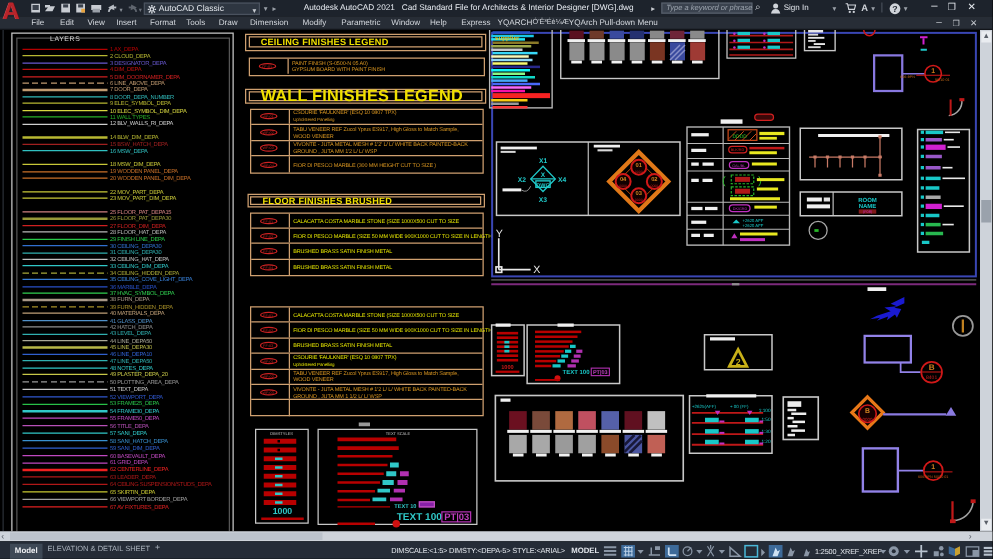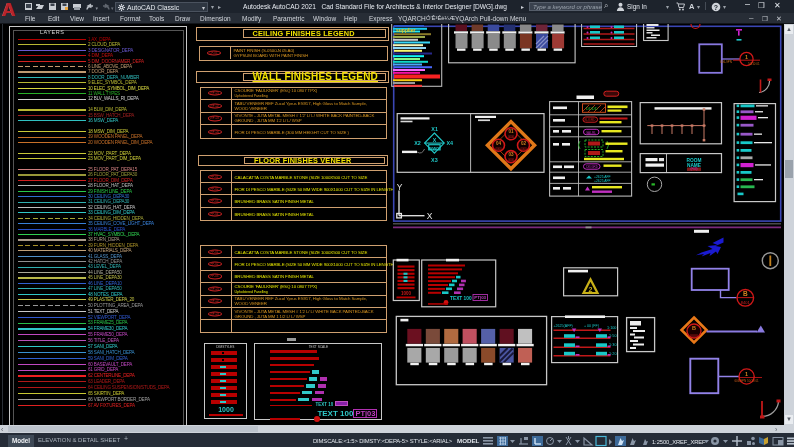--- a/index.html
+++ b/index.html
@@ -8,21 +8,21 @@
 #menubar{position:absolute;left:0;top:13px;width:794px;height:11px;background:#272d36;border-bottom:1px solid #12151a;}
 #canvas{position:absolute;left:0;top:24px;width:794px;height:401px;background:#000;overflow:hidden;}
 #hscroll{position:absolute;left:0;top:425px;width:794px;height:8px;background:#ced3da;}
 #statusbar{position:absolute;left:0;top:433px;width:794px;height:14px;background:#252c37;}
 .tt{color:#d8dce2;font-size:6.5px;}
 .menu-item{color:#d4d8de;font-size:6.5px;position:absolute;top:2px;}
 .lrow{position:absolute;height:5px;}
 .lline{position:absolute;left:8px;top:2.2px;height:1.1px;width:68px;}
 .ltxt{position:absolute;left:78px;top:0px;font-size:4.6px;line-height:5px;white-space:nowrap;letter-spacing:-0.2px;}
 .legT{position:absolute;border:1.3px solid #cfa070;background:#000;}
-.legT .in{position:absolute;left:1.5px;top:1.5px;right:1.5px;bottom:1.5px;border:0.7px solid #cfa070;color:#f0e000;font-weight:bold;font-size:7.5px;padding-left:9px;letter-spacing:0.2px;margin-left:44px;}
+.legT .in{position:absolute;left:1.5px;top:1.5px;right:1.5px;bottom:1.5px;border:0.7px solid #cfa070;color:#f0e000;font-weight:bold;font-size:7.5px;padding-left:9px;letter-spacing:0.2px;}
 .legB{position:absolute;border:1.2px solid #cfa070;background:#000;}
 .legrow{position:relative;border-bottom:0.8px solid #cfa070;}
 .legrow:last-child{border-bottom:none;}
 .tagov{position:absolute;left:7px;top:50%;transform:translateY(-50%);width:14px;height:5.2px;border:0.9px solid #c22;border-radius:50%;color:#b22;font-size:3px;text-align:center;line-height:5px;}
 .tagdiv{position:absolute;left:30px;top:0;bottom:0;width:0.8px;background:#cfa070;}
 .legtx{position:absolute;left:34px;top:50%;transform:translateY(-50%);font-size:4.4px;line-height:5px;white-space:nowrap;letter-spacing:-0.1px;}
 .or{color:#d89520;}
 .ye{color:#e3e300;}
 .sub{font-size:3.6px;}
 </style></head><body>
@@ -380,21 +380,21 @@
       <div class="in" style="font-size:7.3px;line-height:8px;">CEILING FINISHES LEGEND</div>
     </div>
 <div class="legB" style="left:198.5px;top:21.5px;width:189px;height:15px;">
       <div class="legrow" style="height:12.6px;">
         <div class="tagov">CF-01</div>
         <div class="tagdiv"></div>
         <div class="legtx or">PAINT FINISH (S-0500-N 05 A0)<br>GYPSUM BOARD WITH PAINT FINISH</div>
       </div>
     </div>
 <div class="legT" style="left:196px;top:46.5px;width:192.5px;height:12.5px;">
-      <div class="in" style="font-size:10px;line-height:6.5px;text-decoration:underline;">WALL FINISHES LEGEND</div>
+      <div class="in" style="font-size:13px;line-height:6.5px;">WALL FINISHES LEGEND</div>
     </div>
 <div class="legB" style="left:199.5px;top:62.5px;width:187px;height:52px;">
 <div class="legrow" style="height:12.6px;">
         <div class="tagov">WF-01</div>
         <div class="tagdiv"></div>
         <div class="legtx or">CSOURIE 'FAULKNER' (ESQ 10 0807 TPX)<br><span class="sub">Upholstered Panelling</span></div>
       </div>
 <div class="legrow" style="height:12.6px;">
         <div class="tagov">WF-02</div>
         <div class="tagdiv"></div>
@@ -405,21 +405,21 @@
         <div class="tagdiv"></div>
         <div class="legtx or">VIVONTE - JUTA METAL MESH # 1'2' L/ L/  WHITE BACK PAINTED-BACK<br>GROUND , JUTA MM 1'2 L/ L/ WSP</div>
       </div>
 <div class="legrow" style="height:12.6px;">
         <div class="tagov">WF-04</div>
         <div class="tagdiv"></div>
         <div class="legtx or">FIOR DI PESCO MARBLE (300 MM HEIGHT CUT TO  SIZE )</div>
       </div>
 </div>
 <div class="legT" style="left:197.5px;top:130.5px;width:190px;height:11.5px;">
-      <div class="in" style="font-size:7.3px;line-height:5.5px;">FLOOR FINISHES VENEER</div>
+      <div class="in" style="font-size:7.3px;line-height:5.5px;">FLOOR FINISHES BRUSHED</div>
     </div>
 <div class="legB" style="left:199.5px;top:146px;width:187px;height:50.5px;">
 <div class="legrow" style="height:12.2px;">
         <div class="tagov">FF-01</div>
         <div class="tagdiv"></div>
         <div class="legtx ye">CALACATTA COSTA MARBLE  STONE (SIZE 1000X500 CUT TO SIZE</div>
       </div>
 <div class="legrow" style="height:12.2px;">
         <div class="tagov">FF-02</div>
         <div class="tagdiv"></div>

